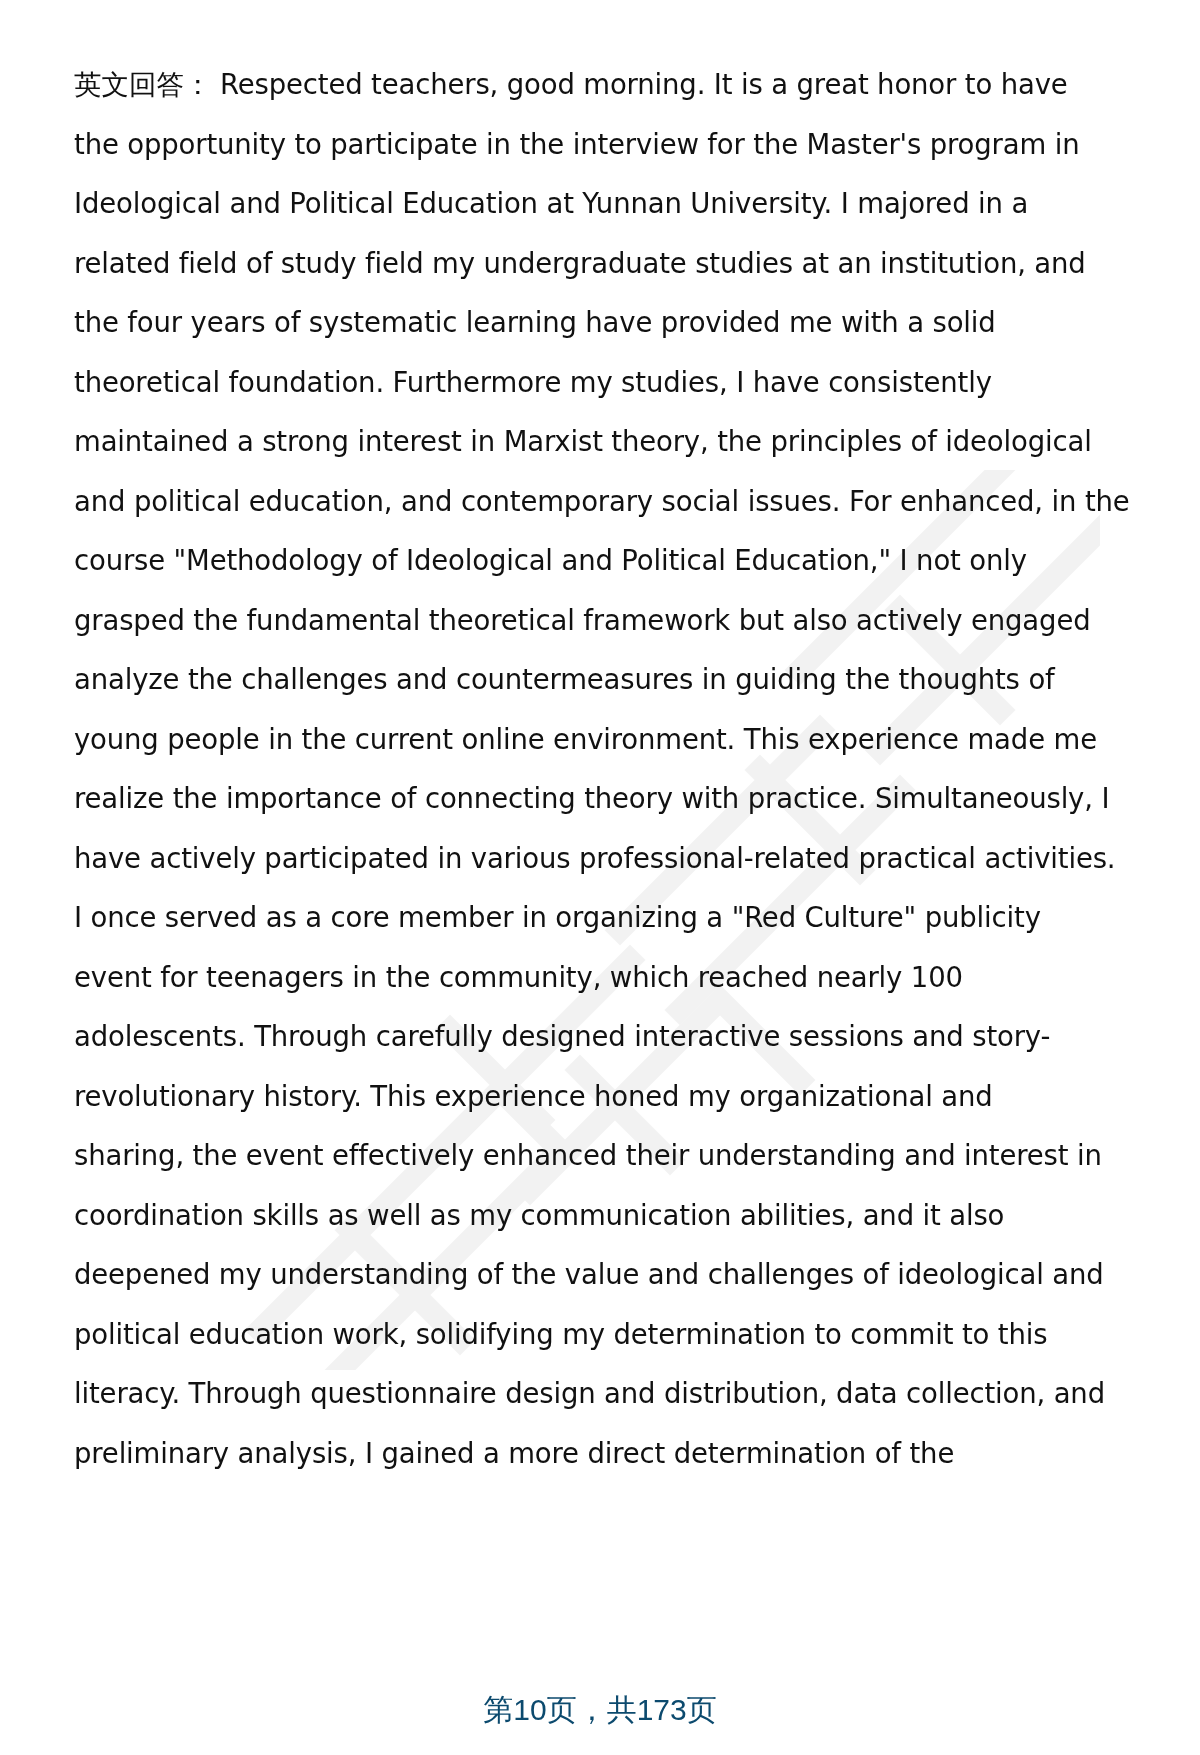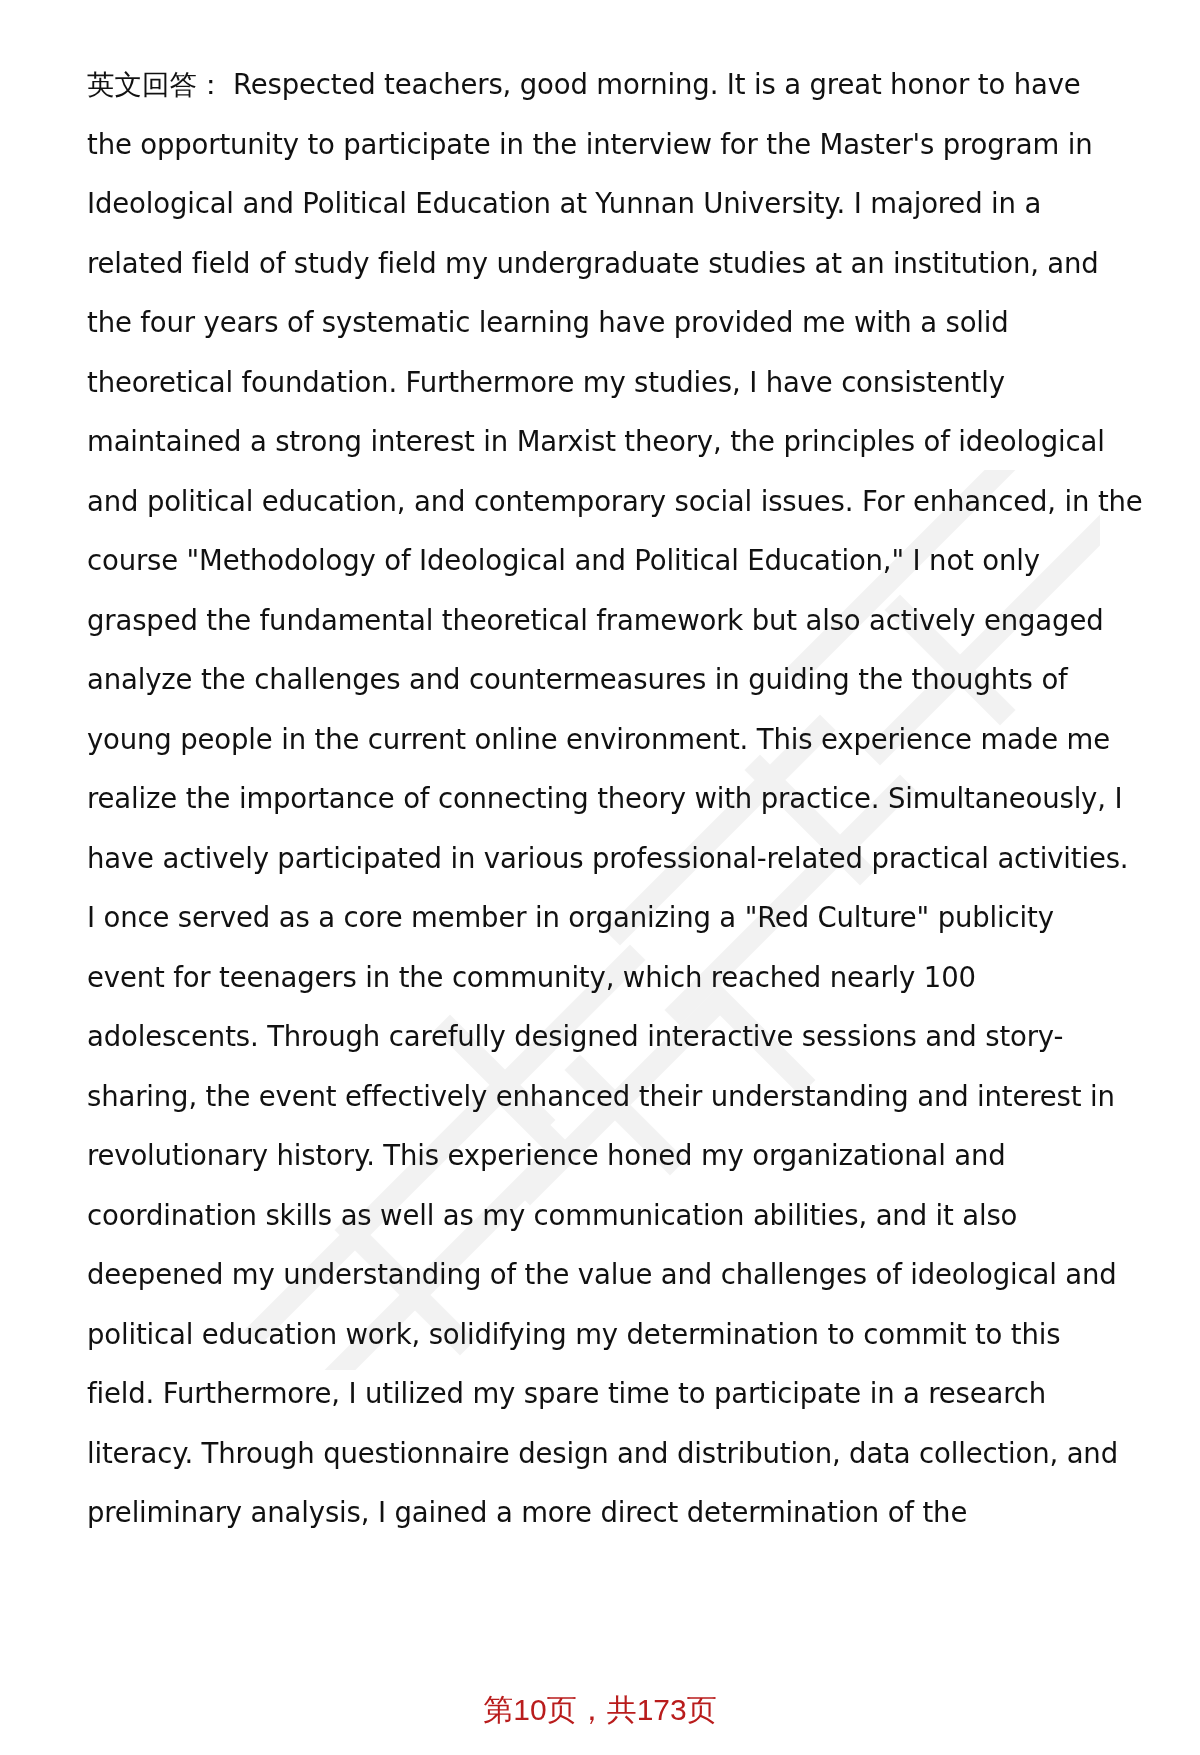--- a/index.html
+++ b/index.html
@@ -29,41 +29,40 @@
       width: 900px;
       height: 900px;
       pointer-events: none;
       opacity: 0.55;
     }
     .body-lines {
       position: absolute;
       left: 74px;
       top: 55px;
       width: 1100px;
-      margin-left: 13px;
     }
     .line {
       height: 59.5px;
       line-height: 59.5px;
       font-size: 27.5px;
       white-space: nowrap;
       letter-spacing: -0.15px;
     }
     .label-cn {
       letter-spacing: 0;
     }
     .footer {
       position: absolute;
       left: 0;
       width: 1200px;
       top: 1690px;
       text-align: center;
       font-size: 30px;
       line-height: 40px;
-      color: #b91c1c;
+      color: #0c4a6e;
       font-family: "Liberation Sans", "DejaVu Sans", sans-serif;
     }
   </style>
 </head>
 <body>
 
 <div class="page">
 
   <svg class="watermark" viewBox="0 0 900 900" xmlns="http://www.w3.org/2000/svg">
     <g stroke="#e9e9e9" stroke-width="22" fill="none" stroke-linecap="square">
@@ -93,24 +92,23 @@
     <div class="line">and political education, and contemporary social issues. For enhanced, in the</div>
     <div class="line">course "Methodology of Ideological and Political Education," I not only</div>
     <div class="line">grasped the fundamental theoretical framework but also actively engaged</div>
     <div class="line">analyze the challenges and countermeasures in guiding the thoughts of</div>
     <div class="line">young people in the current online environment. This experience made me</div>
     <div class="line">realize the importance of connecting theory with practice. Simultaneously, I</div>
     <div class="line">have actively participated in various professional-related practical activities.</div>
     <div class="line">I once served as a core member in organizing a "Red Culture" publicity</div>
     <div class="line">event for teenagers in the community, which reached nearly 100</div>
     <div class="line">adolescents. Through carefully designed interactive sessions and story-</div>
+    <div class="line">revolutionary history. This experience honed my organizational and</div>
     <div class="line">sharing, the event effectively enhanced their understanding and interest in</div>
-    <div class="line">revolutionary history. This experience honed my organizational and</div>
     <div class="line">coordination skills as well as my communication abilities, and it also</div>
     <div class="line">deepened my understanding of the value and challenges of ideological and</div>
     <div class="line">political education work, solidifying my determination to commit to this</div>
-    <div class="line">field. Furthermore, I utilized my spare time to participate in a research</div>
     <div class="line">literacy. Through questionnaire design and distribution, data collection, and</div>
     <div class="line">preliminary analysis, I gained a more direct determination of the</div>
   </div>
 
   <div class="footer">第10页，共173页</div>
 </div>
 
 </body></html>

